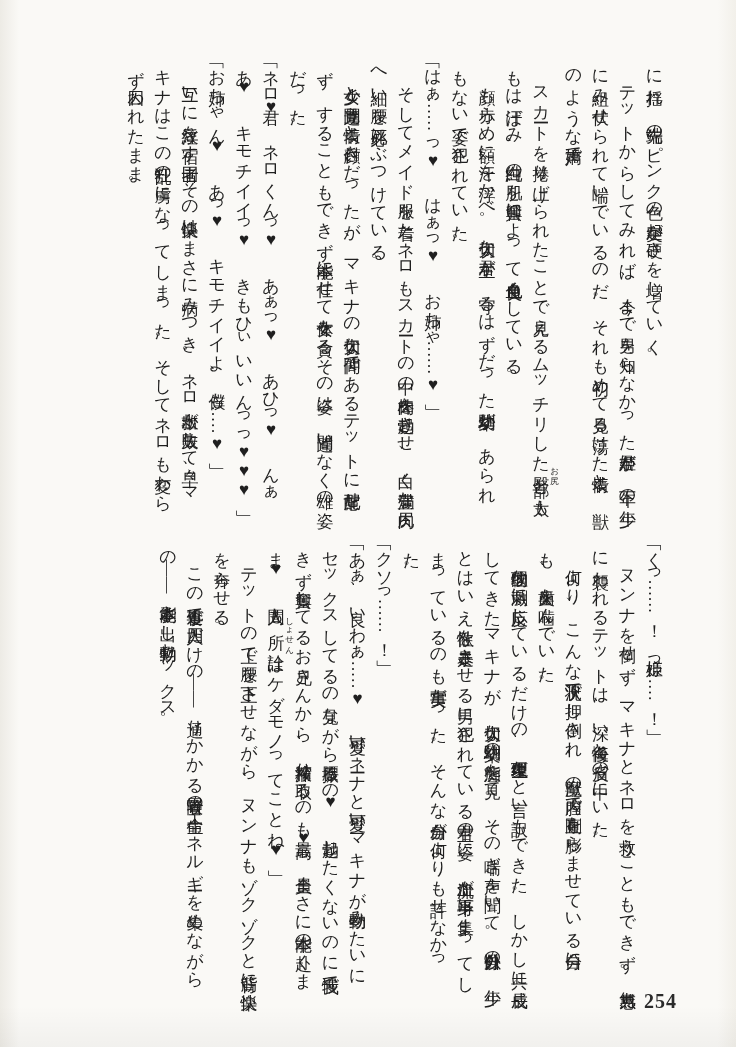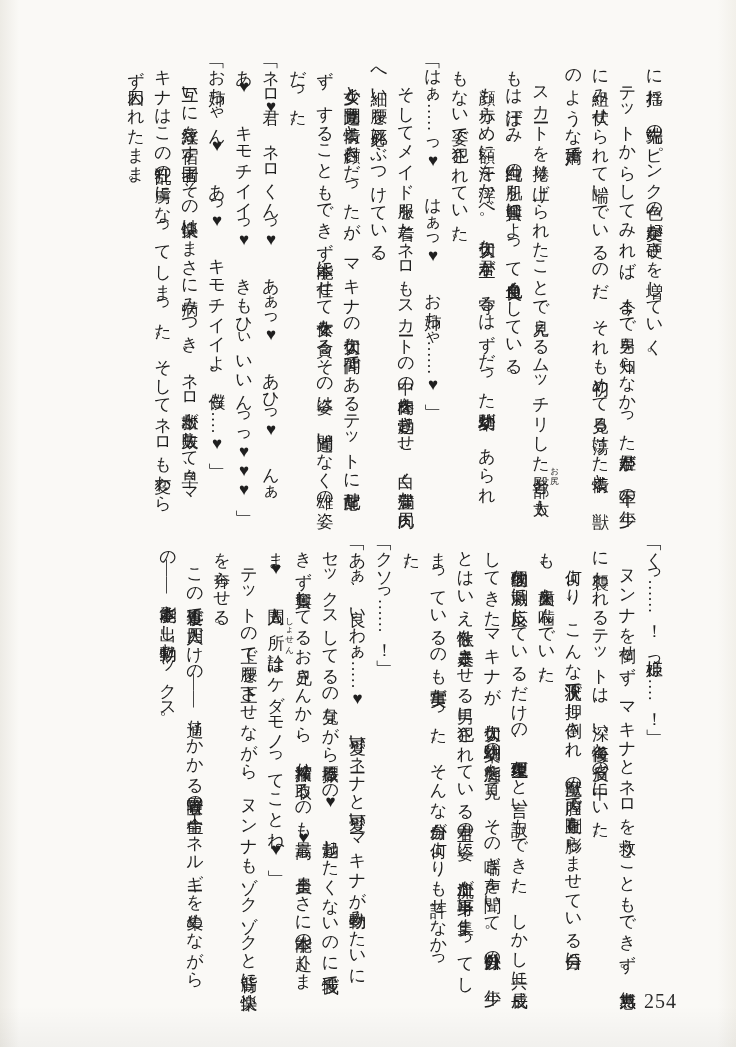--- a/index.html
+++ b/index.html
@@ -30,20 +30,21 @@
   .tblock.lower{top:540px;}
   .tblock p{margin:0;padding:0;}
   .tblock p.indent{text-indent:1em;}
   .tblock p.no-indent{text-indent:0;}
   ruby{ruby-position:over;}
   rt{font-size:8.5px;letter-spacing:0;color:var(--ink);}
   .folio{
     position:absolute;left:644px;top:990px;
     font-size:20px;color:#2b2b2b;
     letter-spacing:1px;
+    font-weight:bold;
   }
 </style>
 </head>
 <body>
 
 <div class="page">
   <div class="tblock upper">
       <p class="no-indent">に揺れ、先端のピンク色の突起が硬さを増していく。</p>
       <p class="indent">テットからしてみれば、今まで男を知らなかった姫君が、年下の少年に組み伏せられて喘いでいるのだ。それも初めて見る蕩けた表情と、獣のような嬌声で。</p>
       <p class="indent">スカートを捲り上げられたことで見えるムッチリした<ruby>臀部<rt>お尻</rt></ruby>と太ももは汗ばみ、純白の肌を興奮によって血色良くしている。</p>

